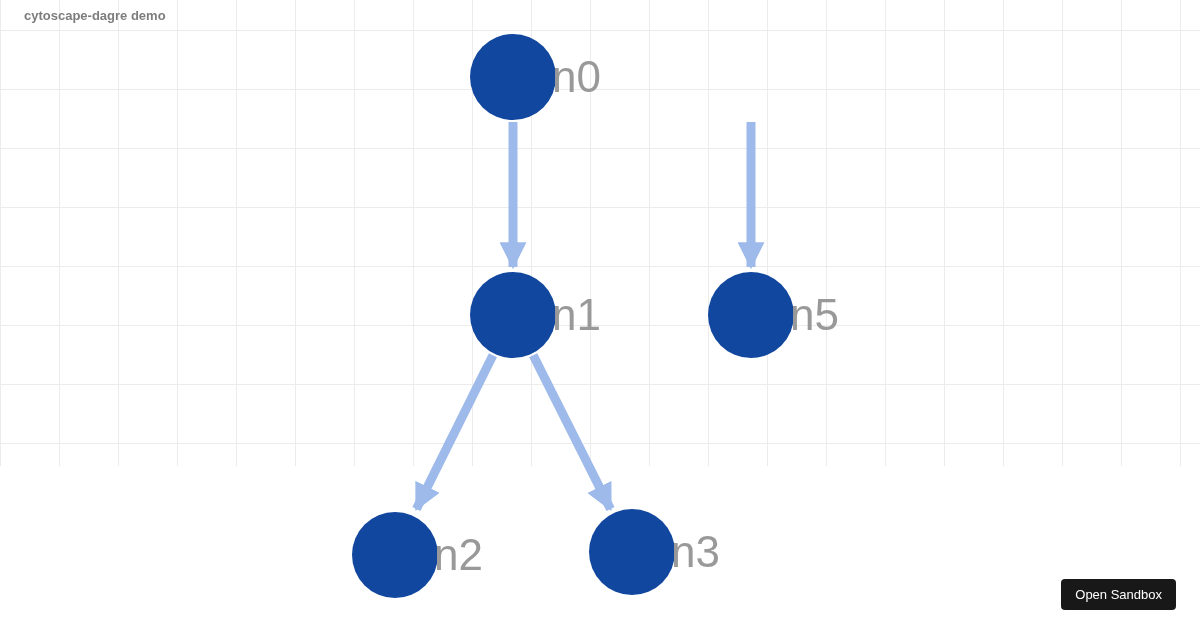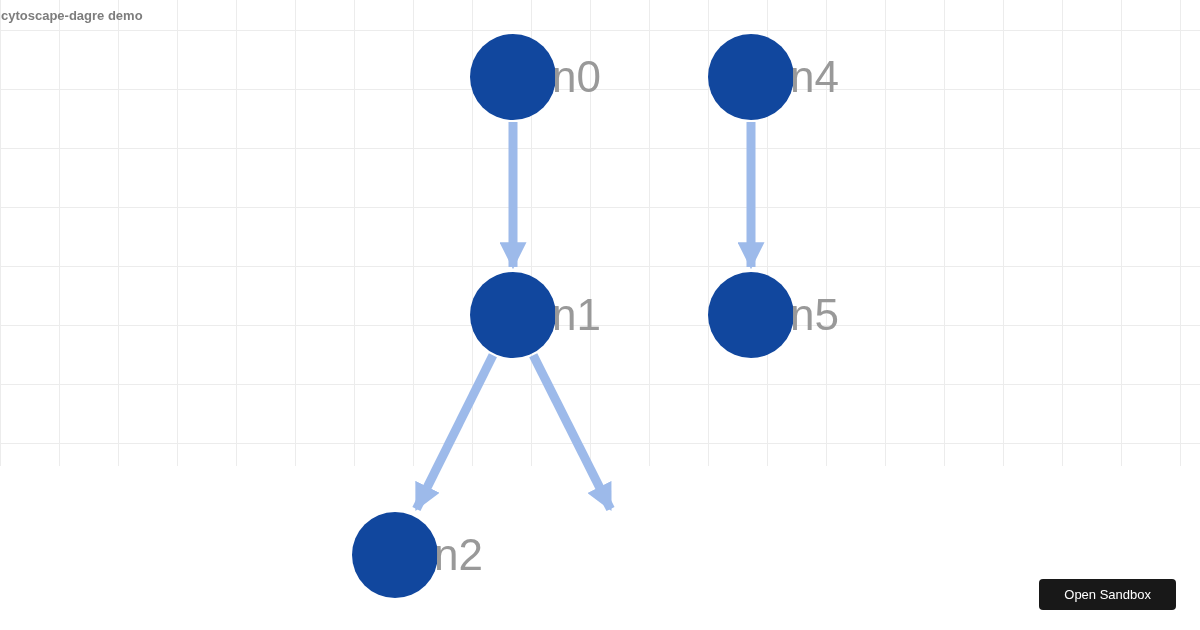--- a/index.html
+++ b/index.html
@@ -46,40 +46,40 @@
     position: absolute;
     left: calc(100% - 4px);
     top: 50%;
     transform: translateY(-50%);
     font-size: 44px;
     line-height: 1;
     white-space: nowrap;
   }
   .page-title {
     position: absolute;
-    left: 1px;
+    left: 24px;
     top: 8px;
     margin: 0;
     font-size: 13px;
     font-weight: bold;
     color: #7d7d7d;
     z-index: 10;
     text-align: center;
   }
   .open-sandbox-button {
     position: absolute;
     right: 24px;
     bottom: 20px;
     background: #181818;
     color: #ffffff;
     border: none;
     border-radius: 4px;
     font-family: "Liberation Sans", sans-serif;
     font-size: 13px;
-    padding: 8px 25px;
+    padding: 8px 14px;
     cursor: pointer;
     z-index: 10;
   }
 </style>
 </head>
 <body>
 
 <div class="canvas">
   <svg id="edges" class="edge-layer" viewBox="0 0 1200 630" xmlns="http://www.w3.org/2000/svg">
     <defs>
@@ -95,22 +95,22 @@
   <div id="nodes" class="nodes-layer">
       <div class="node" style="left: 470px; top: 34px; width: 86px; height: 86px; background: rgb(17, 71, 158);">
         <span class="node-label" style="color: rgb(153, 153, 153);">n0</span>
       </div>
       <div class="node" style="left: 470px; top: 272px; width: 86px; height: 86px; background: rgb(17, 71, 158);">
         <span class="node-label" style="color: rgb(153, 153, 153);">n1</span>
       </div>
       <div class="node" style="left: 352px; top: 512px; width: 86px; height: 86px; background: rgb(17, 71, 158);">
         <span class="node-label" style="color: rgb(153, 153, 153);">n2</span>
       </div>
-      <div class="node" style="left: 708px; top: 34px; width: 86px; height: 86px; background: rgb(17, 71, 158);">
-        <span class="node-label" style="color: rgb(153, 153, 153);">n4</span>
+      <div class="node" style="left: 589px; top: 509px; width: 86px; height: 86px; background: rgb(17, 71, 158);">
+        <span class="node-label" style="color: rgb(153, 153, 153);">n3</span>
       </div>
       <div class="node" style="left: 708px; top: 272px; width: 86px; height: 86px; background: rgb(17, 71, 158);">
         <span class="node-label" style="color: rgb(153, 153, 153); text-align: right;">n5</span>
       </div>
     </div>
 </div>
 
 <h1 class="page-title">cytoscape-dagre demo</h1>
 
 <button class="open-sandbox-button">Open Sandbox</button>

